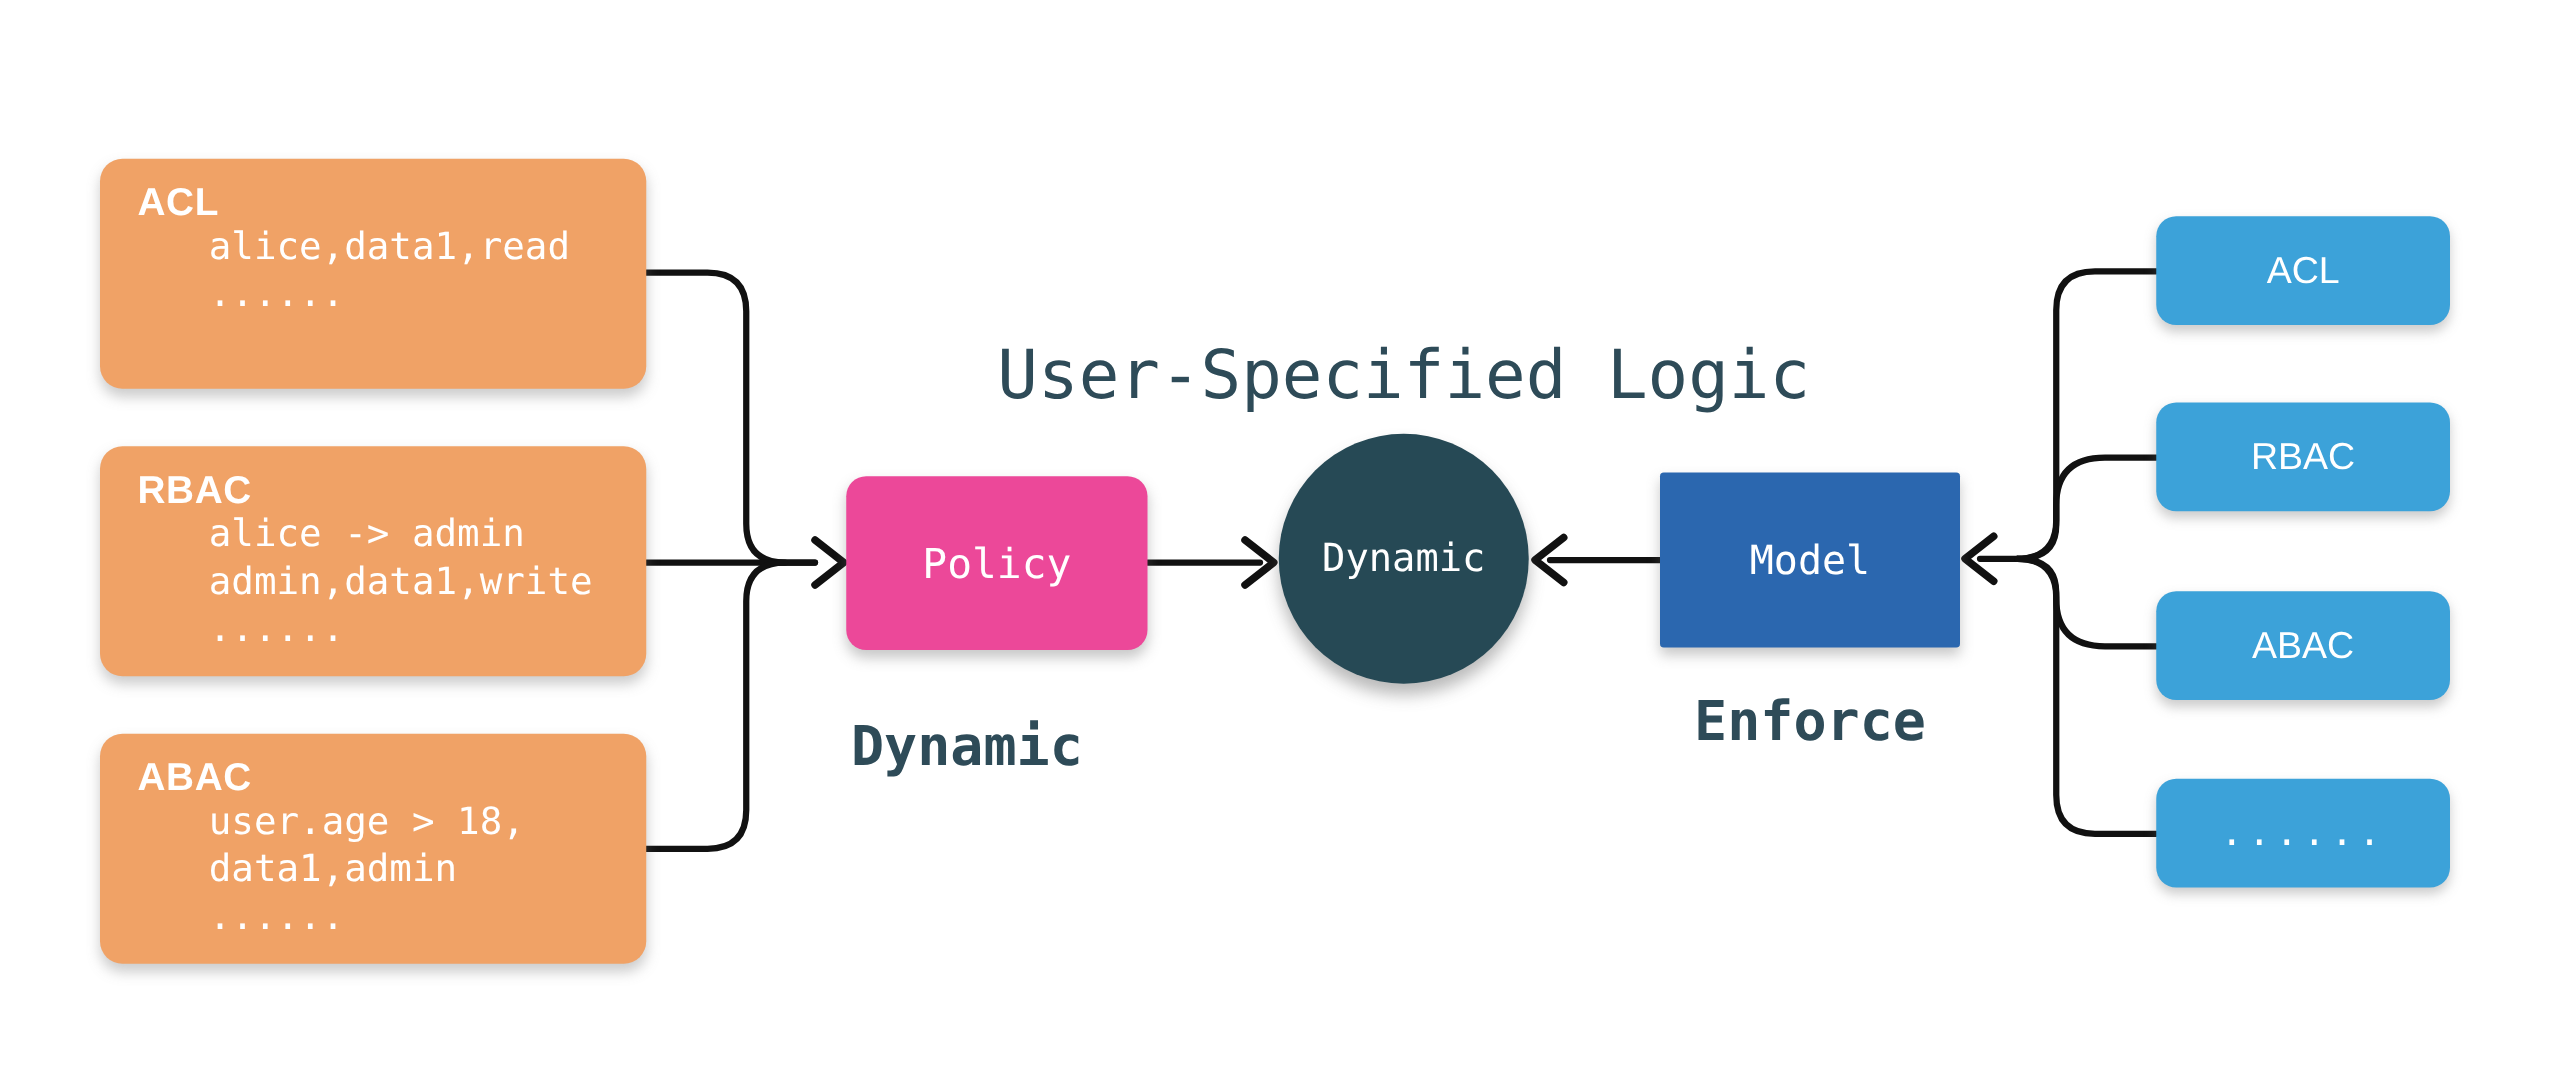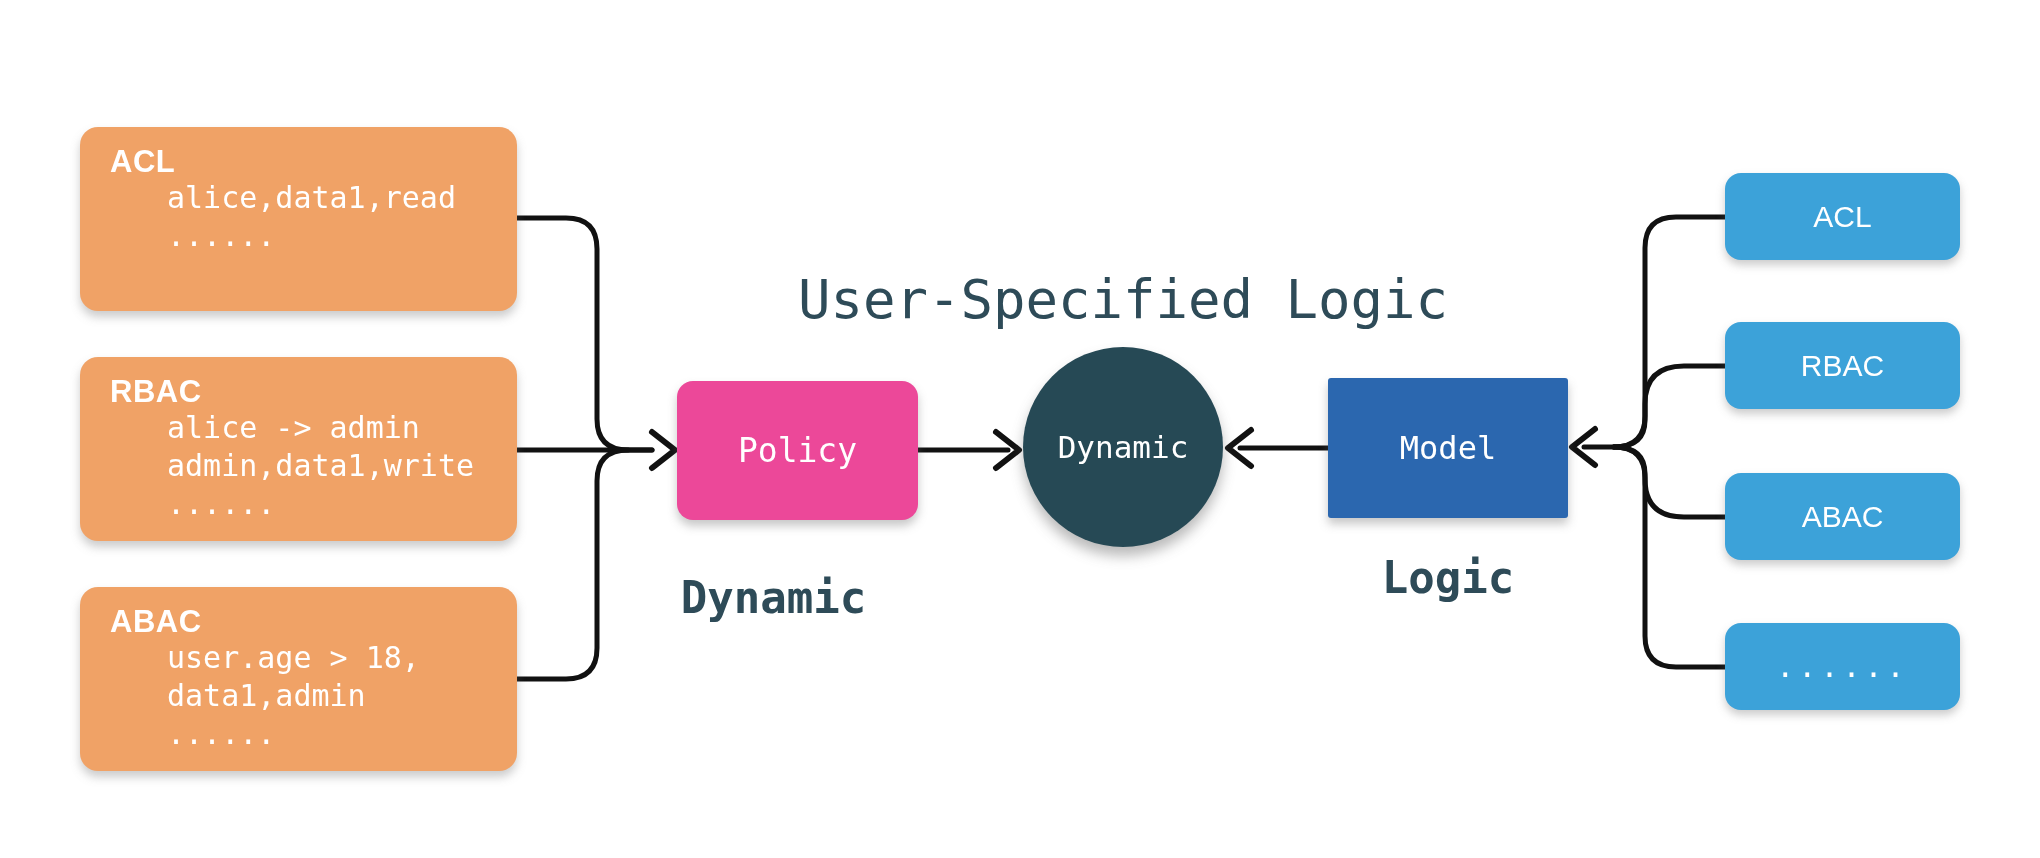--- a/index.html
+++ b/index.html
@@ -188,20 +188,20 @@
     <div class="src-line">......</div>
   </div>
 
   <div class="node node-policy" style="background-color: #ec4899;">Policy</div>
 
   <div class="node node-enforce" style="background-color: rgb(38, 73, 85);">Dynamic</div>
 
   <div class="node node-model" style="background-color: rgb(43, 103, 175);">Model</div>
 
   <div class="caption caption-dynamic">Dynamic</div>
-  <div class="caption caption-static">Logic</div>
+  <div class="caption caption-static">Enforce</div>
 
   <div class="model-box" style="top: 173px; background-color: rgb(60, 162, 217);">ACL</div>
   <div class="model-box" style="top: 322px; background-color: rgb(60, 162, 217);">RBAC</div>
   <div class="model-box" style="top: 473px; background-color: rgb(60, 162, 217);">ABAC</div>
   <div class="model-box dots" style="top: 623px; background-color: rgb(60, 162, 217);">......</div>
 
 </div>
 
 </body></html>

